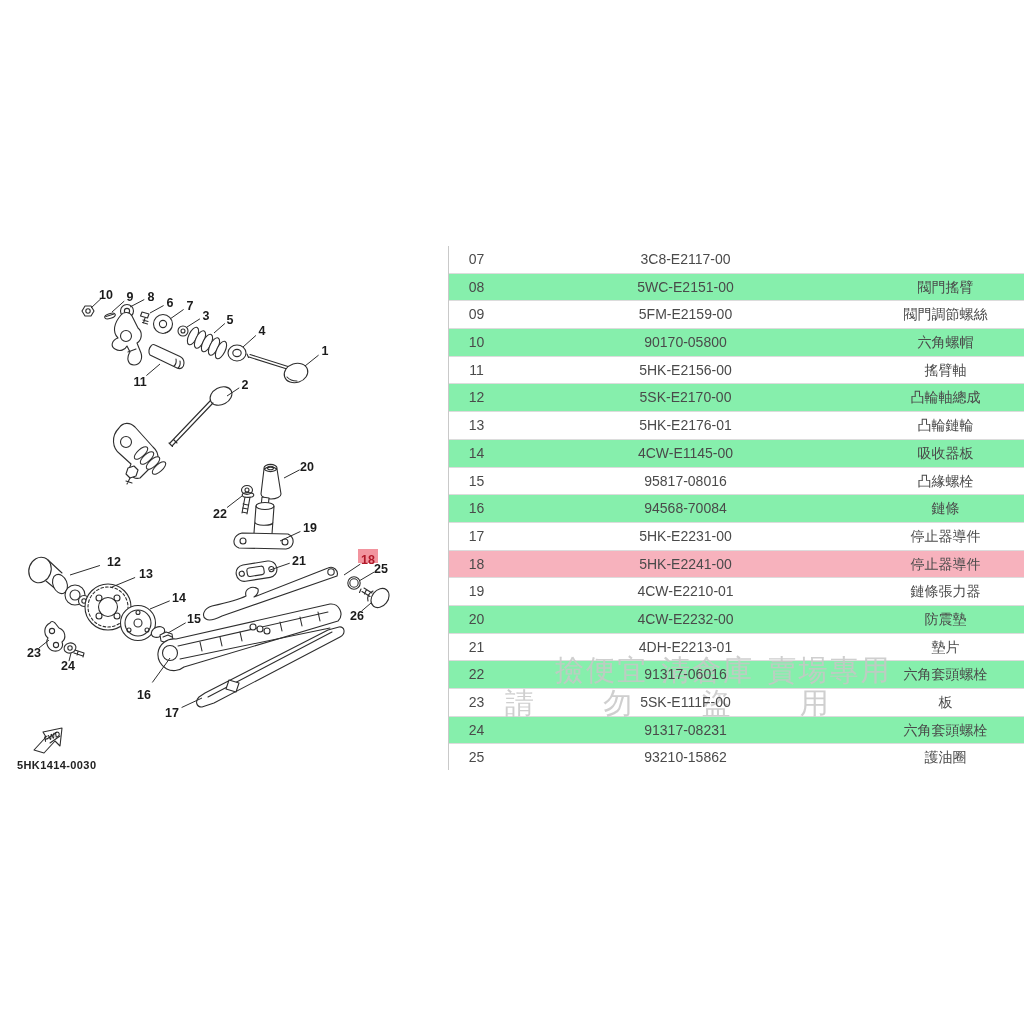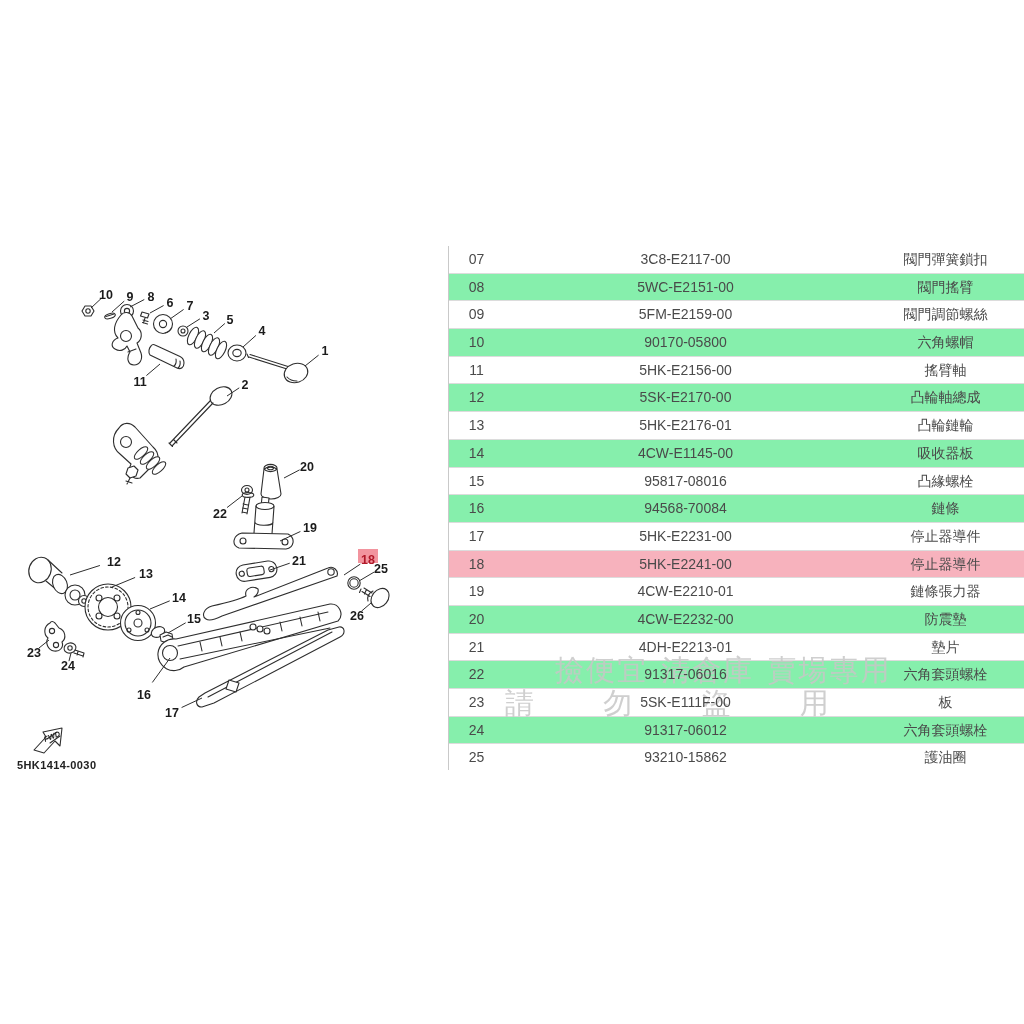--- a/index.html
+++ b/index.html
@@ -291,21 +291,20 @@
         <text x="357" y="359.5" text-anchor="middle" class="callout-text">26</text>
       </g>
   </svg>
 </div>
 
 <div id="parts-table">
   <div>
       <div class="trow">
         <div class="c-no">07</div>
         <div class="c-part">3C8-E2117-00</div>
-        <div class="c-desc">閥門彈簧鎖扣</div>
       </div>
       <div class="trow even">
         <div class="c-no">08</div>
         <div class="c-part">5WC-E2151-00</div>
         <div class="c-desc">閥門搖臂</div>
       </div>
       <div class="trow">
         <div class="c-no">09</div>
         <div class="c-part">5FM-E2159-00</div>
         <div class="c-desc">閥門調節螺絲</div>
@@ -375,21 +374,21 @@
         <div class="c-part">91317-06016</div>
         <div class="c-desc">六角套頭螺栓</div>
       </div>
       <div class="trow">
         <div class="c-no">23</div>
         <div class="c-part">5SK-E111F-00</div>
         <div class="c-desc">板</div>
       </div>
       <div class="trow even">
         <div class="c-no">24</div>
-        <div class="c-part">91317-06012</div>
+        <div class="c-part">91317-08231</div>
         <div class="c-desc">六角套頭螺栓</div>
       </div>
       <div class="trow">
         <div class="c-no">25</div>
         <div class="c-part">93210-15862</div>
         <div class="c-desc">護油圈</div>
       </div>
     </div>
   <div id="watermark">
     <div class="wm-line wm-1">撿便宜 清倉庫 賣場專用</div>

